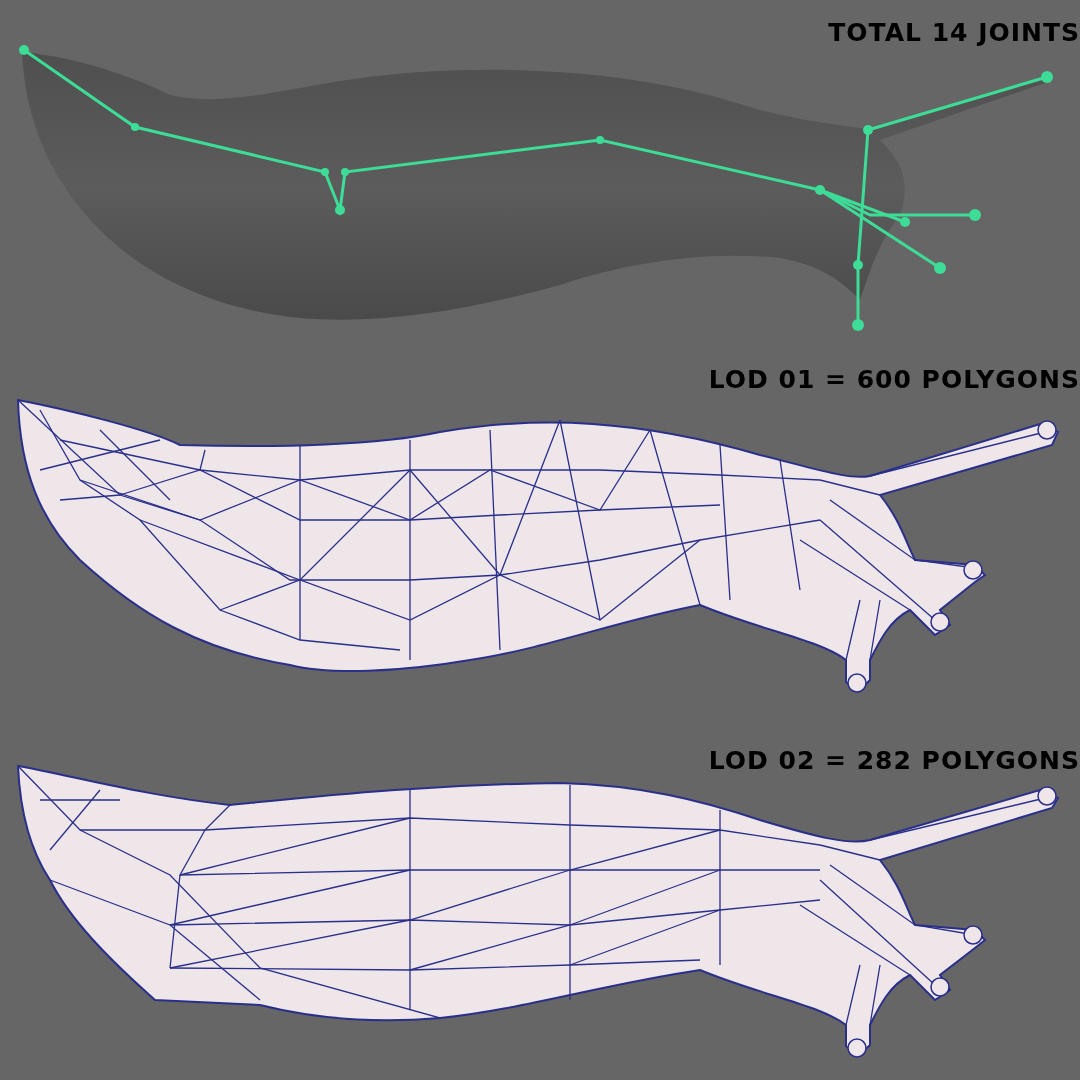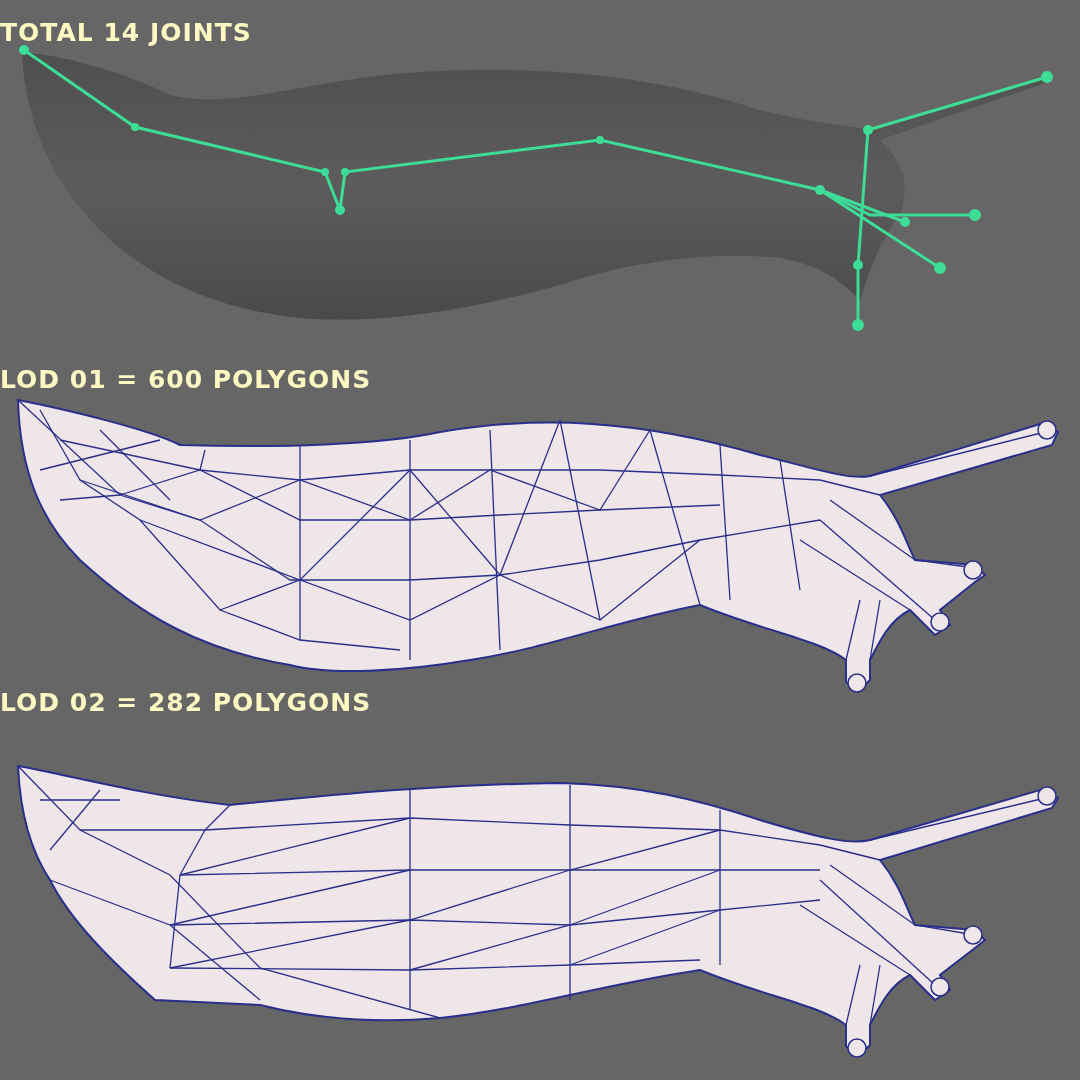--- a/index.html
+++ b/index.html
@@ -3,22 +3,22 @@
 <meta charset="utf-8">
 <style>
   html, body { margin: 0; padding: 0; }
   body {
     width: 1080px; height: 1080px; overflow: hidden;
     background: #666666;
     font-family: "DejaVu Sans", "Liberation Sans", sans-serif;
     position: relative;
   }
   .label {
-    position: absolute; left: 0; width: 1080px; text-align: left;
-    color: #fef9c3; font-weight: bold; font-size: 25px; letter-spacing: 1px;
+    position: absolute; left: 0; width: 1080px; text-align: right;
+    color: #000000; font-weight: bold; font-size: 25px; letter-spacing: 1px;
   }
   .panel { position: absolute; left: 0; width: 1080px; }
   svg { display: block; }
 </style>
 </head>
 <body>
 
 <div class="label" style="top:18px">TOTAL 14 JOINTS</div>
 <div class="panel" style="top:40px">
   <svg width="1080" height="300" viewBox="0 40 1080 300">
@@ -76,21 +76,21 @@
     </g>
     <g fill="#efe6ea" stroke="#2a2f8a" stroke-width="1.5">
       <circle cx="1047" cy="430" r="9"></circle>
         <circle cx="973" cy="570" r="9"></circle>
       <circle cx="940" cy="622" r="9"></circle>
         <circle cx="857" cy="683" r="9"></circle>
     </g>
   </svg>
 </div>
 
-<div class="label" style="top:688px">LOD 02 = 282 POLYGONS</div>
+<div class="label" style="top:746px">LOD 02 = 282 POLYGONS</div>
 <div class="panel" style="top:762px">
   <svg width="1080" height="310" viewBox="0 762 1080 310">
     <path d="M18,766 C70,775 140,795 230,805 C330,795 420,785 560,783 C640,785 700,800 760,820 C820,838 850,845 870,840 L1040,790 L1058,798 L1052,808 L880,860 C900,885 905,905 915,925 L975,930 L985,940 L975,948 L940,975 L950,990 L935,1000 L910,975 C890,985 880,1005 870,1025 L870,1045 L858,1056 L846,1046 L846,1025 C820,1005 760,995 700,970 C600,985 520,1010 440,1018 C360,1025 300,1015 260,1005 L155,1000 C110,960 70,920 50,880 C30,850 20,810 18,766 Z" fill="#efe6ea" stroke="#2a2f8a" stroke-width="2"></path>
     <g stroke="#2a2f8a" stroke-width="1.3" fill="none">
       <path d="M18,766 L80,830 L170,875 L260,968 L440,1018"></path>
       <path d="M50,880 L170,925 L260,1000"></path>
       <path d="M80,830 L205,830 L410,818 L570,825 L720,830 L820,845"></path>
       <path d="M205,830 L180,875 L410,870 L570,870 L720,870 L820,870"></path>
       <path d="M170,925 L410,920 L570,925 L720,910 L820,900"></path>
       <path d="M170,968 L410,970 L570,965 L700,960"></path>

